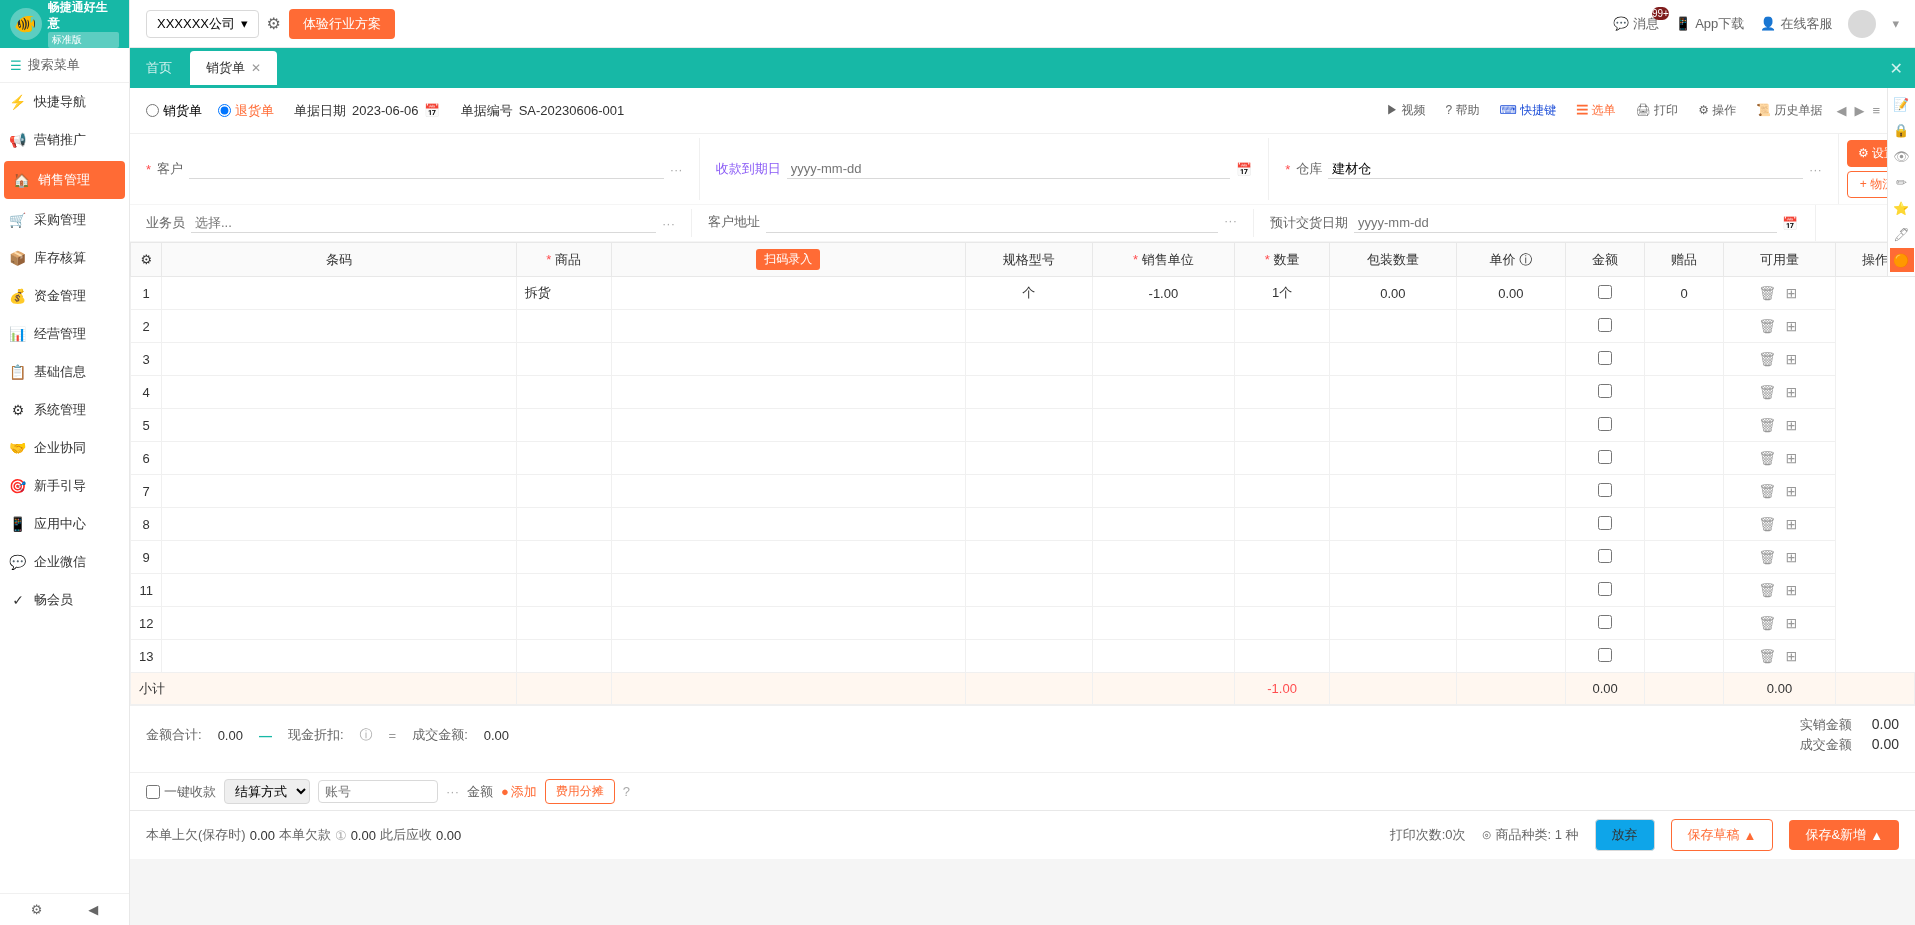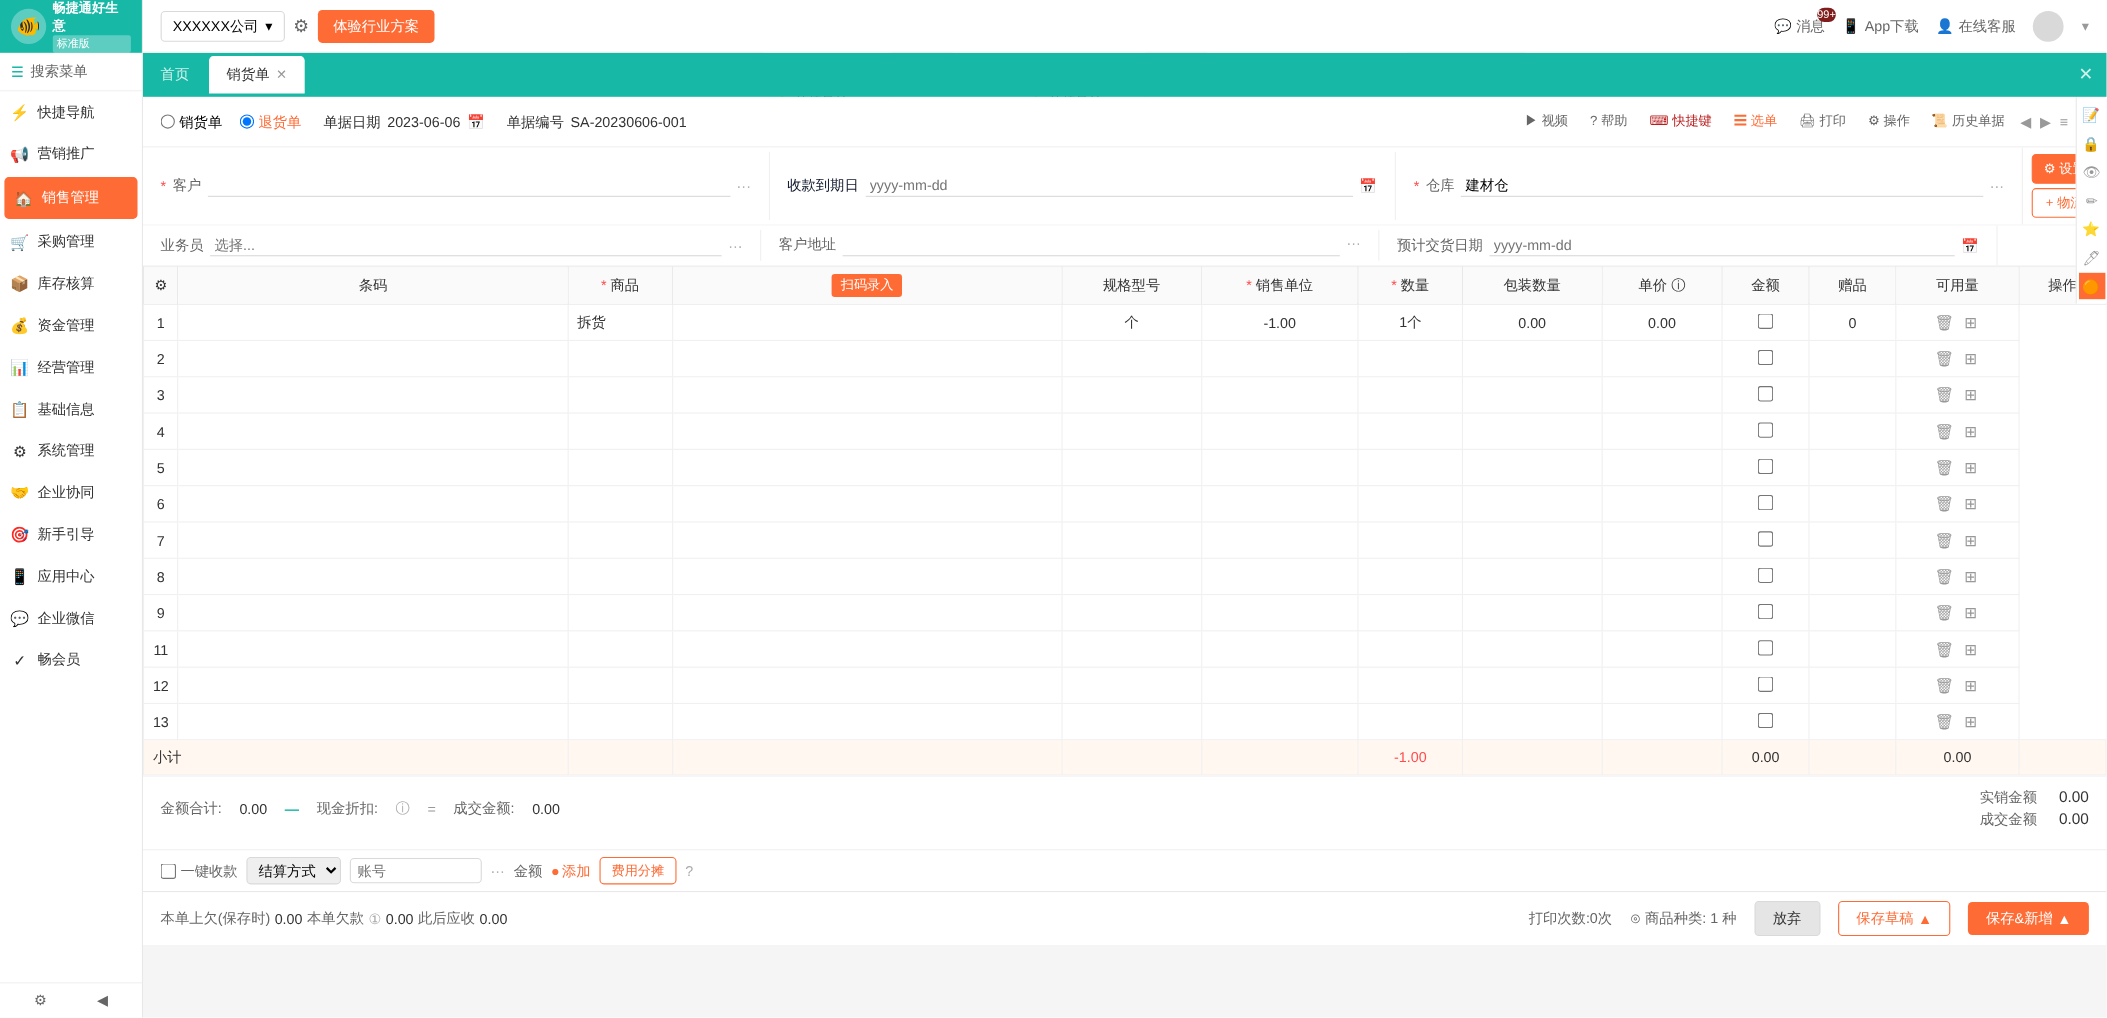--- a/index.html
+++ b/index.html
@@ -60,21 +60,21 @@
 
     
     .bottom-summary { background: #fff; padding: 10px 16px; border-top: 1px solid #f0f0f0; }
     .summary-row1 { display: flex; align-items: center; gap: 16px; margin-bottom: 8px; }
 
     
     .footer-bar { position: sticky; bottom: 0; background: #fff; border-top: 1px solid #e8e8e8; padding: 8px 16px; display: flex; align-items: center; justify-content: space-between; }
     .footer-left { display: flex; gap: 4px; align-items: center; color: #666; font-size: 12px; }
     .footer-right { display: flex; align-items: center; gap: 16px; }
     .footer-info { display: flex; gap: 16px; align-items: center; font-size: 12px; color: #666; }
-    .discard-btn { border: 1px solid #d9d9d9; background: #e5e5e5; color: #333; border-radius: 4px; padding: 6px 16px; cursor: pointer; }
+    .discard-btn { border: 1px solid #d9d9d9; background: #0ea5e9; color: #333; border-radius: 4px; padding: 6px 16px; cursor: pointer; }
     .save-draft-btn { border: 1px solid #ff6b35; background: #fff; color: #ff6b35; border-radius: 4px; padding: 6px 16px; cursor: pointer; display: flex; align-items: center; gap: 4px; }
     .save-new-btn { background: #ff6b35; color: #fff; border: none; border-radius: 4px; padding: 6px 16px; cursor: pointer; display: flex; align-items: center; gap: 4px; }
 
     
     input[type="checkbox"] { width: 14px; height: 14px; cursor: pointer; }
 
     
     .action-icons { display: flex; gap: 4px; justify-content: center; }
     .action-icon { width: 20px; height: 20px; display: flex; align-items: center; justify-content: center; cursor: pointer; color: #999; font-size: 14px; }
 
@@ -232,42 +232,42 @@
         <span class="date-value">2023-06-06</span>
         <span style="color:#aaa;cursor:pointer;">📅</span>
       </div>
       <div class="date-field">
         <span>单据编号</span>
         <span class="date-value">SA-20230606-001</span>
       </div>
       <div class="form-actions-right">
         <span class="header-icon-action">▶ 视频</span>
         <span class="header-icon-action">? 帮助</span>
-        <span class="header-icon-action" style="color:#b91c1c;">⌨ 快捷键</span>
+        <span class="header-icon-action" style="color:#1d4ed8;">⌨ 快捷键</span>
         <span class="header-icon-action" style="color:#ff6b35;">☰ 选单</span>
         <span class="header-icon-action">🖨 打印</span>
         <span class="header-icon-action">⚙ 操作</span>
         <span class="header-icon-action">📜 历史单据</span>
         <span style="cursor:pointer;color:#999;">◀</span>
         <span style="cursor:pointer;color:#999;">▶</span>
         <span style="cursor:pointer;color:#999;">≡</span>
         <span style="cursor:pointer;color:#999;">⊞</span>
       </div>
     </div>
 
     <div style="display:flex; border-bottom:1px solid #f5f5f5;">
       <div style="flex:1;display:flex;align-items:center;padding:8px 16px;gap:6px;">
         <span style="color:#ff4d4f;">*</span>
         <span style="color:#666;">客户</span>
         <input type="text" style="flex: 1 1 0%; border-top: none; border-right: none; border-left: none; border-image: initial; border-bottom: 1px solid rgb(217, 217, 217); padding: 2px 4px; outline: none;" placeholder="">
         <span style="color:#aaa;cursor:pointer;">···</span>
       </div>
       <div style="width:1px;background:#f0f0f0;margin:4px 0;"></div>
       <div style="flex:1;display:flex;align-items:center;padding:8px 16px;gap:6px;">
-        <span style="color:#0f172a;">收款到期日</span>
+        <span style="color:#8b5cf6;">收款到期日</span>
         <input type="text" style="flex: 1 1 0%; border-top: none; border-right: none; border-left: none; border-image: initial; border-bottom: 1px solid rgb(217, 217, 217); padding: 2px 4px; outline: none; color: rgb(204, 204, 204);" placeholder="yyyy-mm-dd">
         <span style="color:#aaa;cursor:pointer;">📅</span>
       </div>
       <div style="width:1px;background:#f0f0f0;margin:4px 0;"></div>
       <div style="flex:1;display:flex;align-items:center;padding:8px 16px;gap:6px;">
         <span style="color:#ff4d4f;">*</span>
         <span style="color:#666;">仓库</span>
         <input type="text" value="建材仓" style="flex: 1 1 0%; border-top: none; border-right: none; border-left: none; border-image: initial; border-bottom: 1px solid rgb(217, 217, 217); padding: 2px 4px; outline: none; font-family: Liberation Mono, monospace;">
         <span style="color:#aaa;cursor:pointer;">···</span>
       </div>

